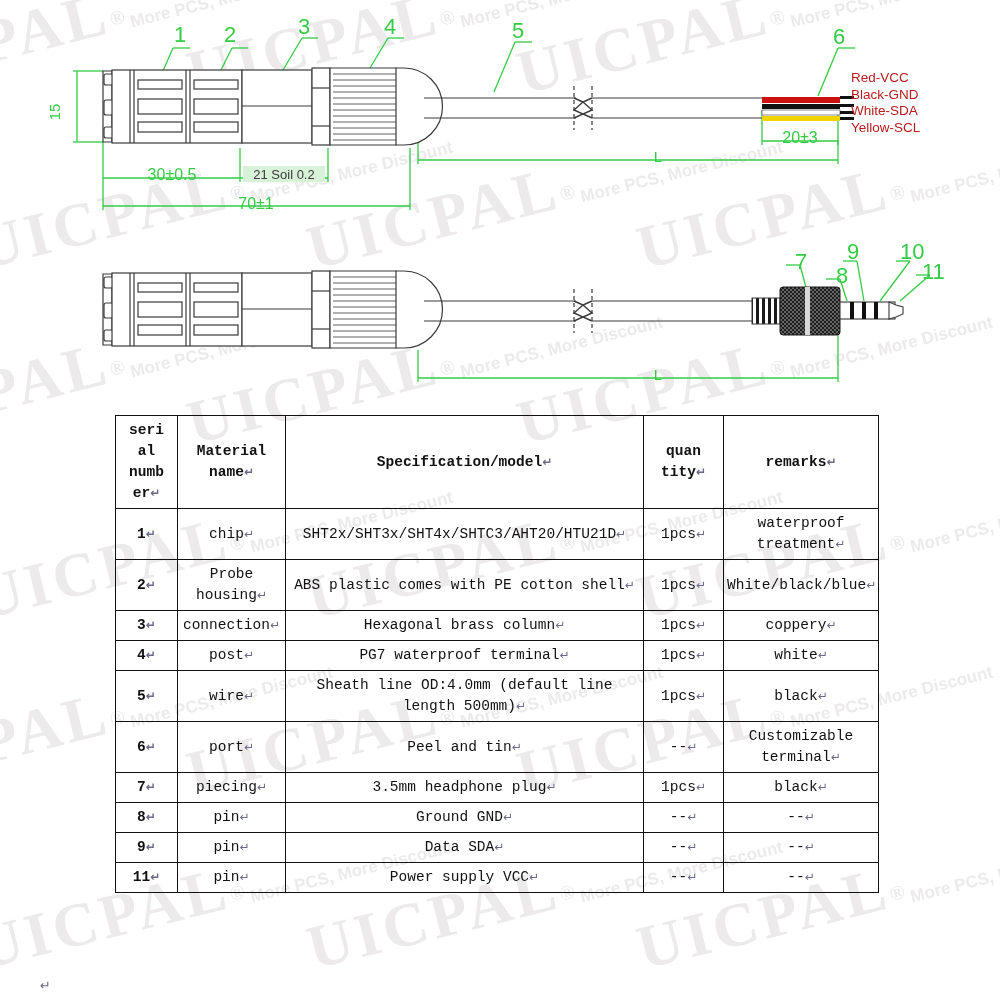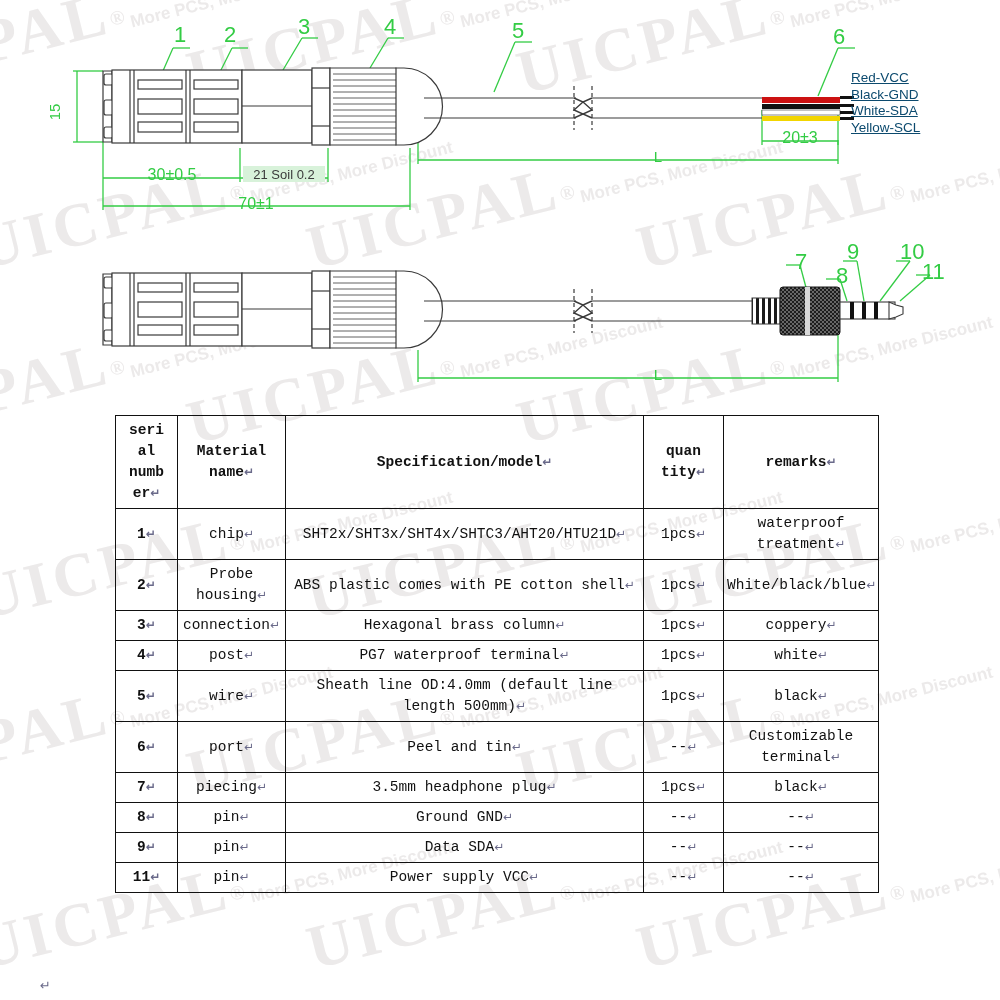--- a/index.html
+++ b/index.html
@@ -54,21 +54,21 @@
   #bom .c-rem{width:155px;}
   #bom td.sn{font-weight:bold;}
   .pilcrow{color:#6a6a8a;font-size:12px;font-family:"DejaVu Sans",sans-serif;}
   #trailing-mark{
     position:absolute;left:40px;top:978px;z-index:3;
     color:#6a6a8a;font-size:13px;font-family:"DejaVu Sans",sans-serif;
   }
   .wire-legend{
     position:absolute;z-index:3;
     font-family:"Liberation Sans",sans-serif;
-    font-size:13.5px;color:#0c4a6e;line-height:16.5px;white-space:nowrap;text-decoration:underline;
+    font-size:13.5px;color:#b91c1c;line-height:16.5px;white-space:nowrap;
   }
 </style>
 </head>
 <body>
 
 <div id="watermark">
     <div class="wm" style="left: -150px; top: 40px; transform: rotate(-14deg);"><span class="big">UICPAL</span><span class="reg">®</span><span class="small">&nbsp;More PCS, More Discount</span></div>
     <div class="wm" style="left: 180px; top: 40px; transform: rotate(-14deg);"><span class="big">UICPAL</span><span class="reg">®</span><span class="small">&nbsp;More PCS, More Discount</span></div>
     <div class="wm" style="left: 510px; top: 40px; transform: rotate(-14deg);"><span class="big">UICPAL</span><span class="reg">®</span><span class="small">&nbsp;More PCS, More Discount</span></div>
     <div class="wm" style="left: -30px; top: 215px; transform: rotate(-14deg);"><span class="big">UICPAL</span><span class="reg">®</span><span class="small">&nbsp;More PCS, More Discount</span></div>

